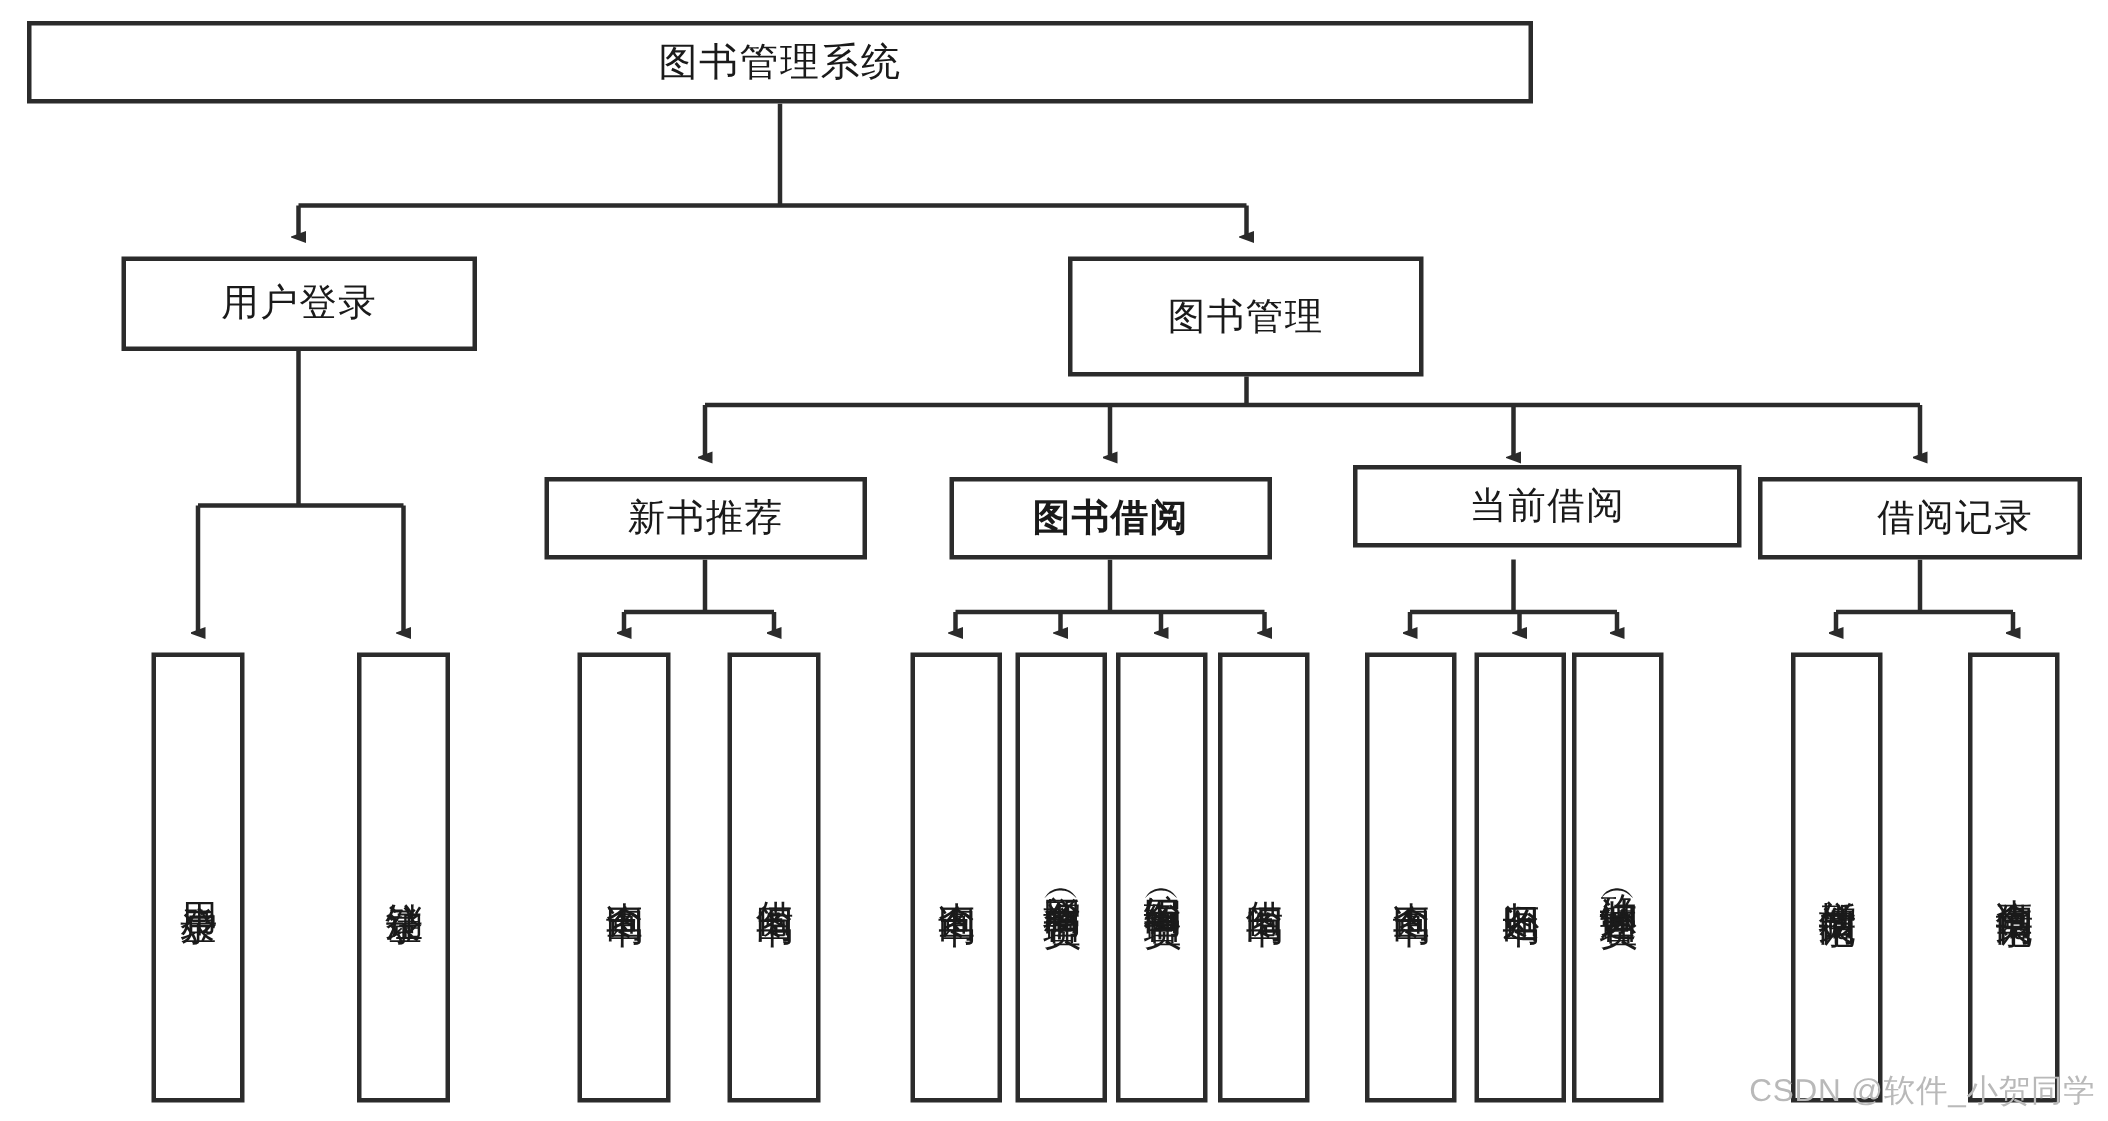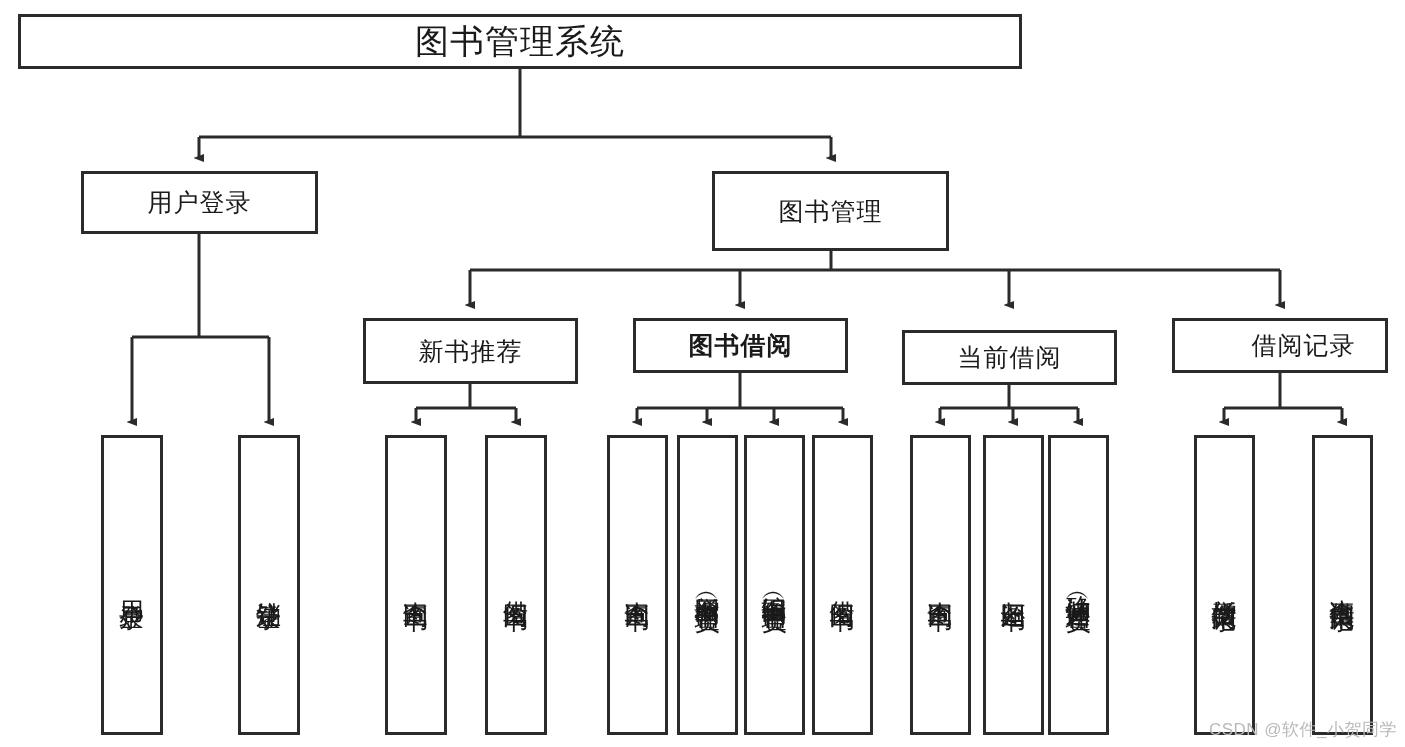--- a/index.html
+++ b/index.html
@@ -48,28 +48,28 @@
   }
   .node.vert .vtext {
     writing-mode: vertical-rl;
     text-orientation: upright;
     white-space: nowrap;
     letter-spacing: 2px;
     display: block;
     text-align: center;
   }
   .node.root {
-    font-size: 34px;
+    font-size: 26px;
     text-align: center;
   }
   #watermark {
     position: absolute;
     right: 8px;
     bottom: 6px;
-    font-size: 17px;
+    font-size: 21px;
     color: #b9b9b9;
     letter-spacing: 0.5px;
     white-space: nowrap;
     user-select: none;
   }
 </style>
 </head>
 <body>
 
 <div id="diagram-root">
@@ -128,27 +128,27 @@
     <span>图书管理系统</span>
   </div>
 
   <div class="node horiz" style="left: 81px; top: 171px; width: 237px; height: 63px;">
     <span>用户登录</span>
   </div>
   <div class="node horiz" style="left: 712px; top: 171px; width: 237px; height: 80px;">
     <span>图书管理</span>
   </div>
 
-  <div class="node horiz" style="left: 363px; top: 318px; width: 215px; height: 66px;">
+  <div class="node horiz" style="left: 363px; top: 318px; width: 215px; height: 55px;">
     <span>新书推荐</span>
   </div>
   <div class="node horiz" style="left: 633px; top: 318px; width: 215px; height: 55px; font-weight: bold;">
     <span>图书借阅</span>
   </div>
-  <div class="node horiz" style="left: 902px; top: 330px; width: 215px; height: 55px;">
+  <div class="node horiz" style="left: 902px; top: 310px; width: 259px; height: 55px;">
     <span>当前借阅</span>
   </div>
   <div class="node horiz" style="left: 1172px; top: 318px; width: 216px; height: 55px; padding-left: 47px;">
     <span>借阅记录</span>
   </div>
 
   <div class="node vert" style="left: 101px; top: 435px; width: 62px; height: 300px;">
     <span class="vtext">用户登录</span>
   </div>
   <div class="node vert" style="left: 238px; top: 435px; width: 62px; height: 300px;">

